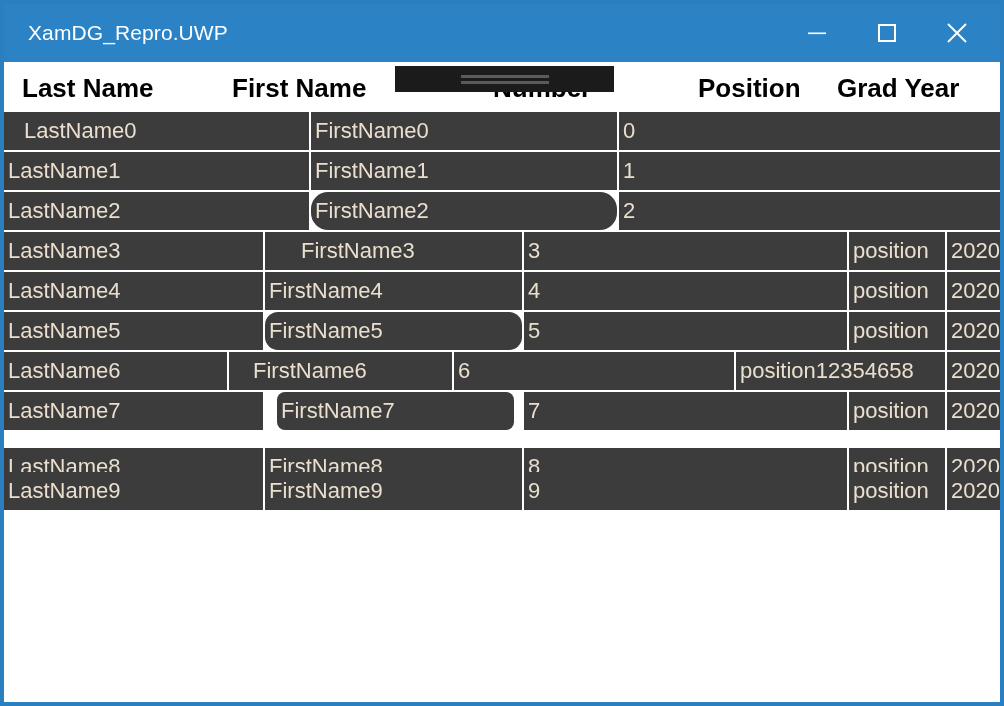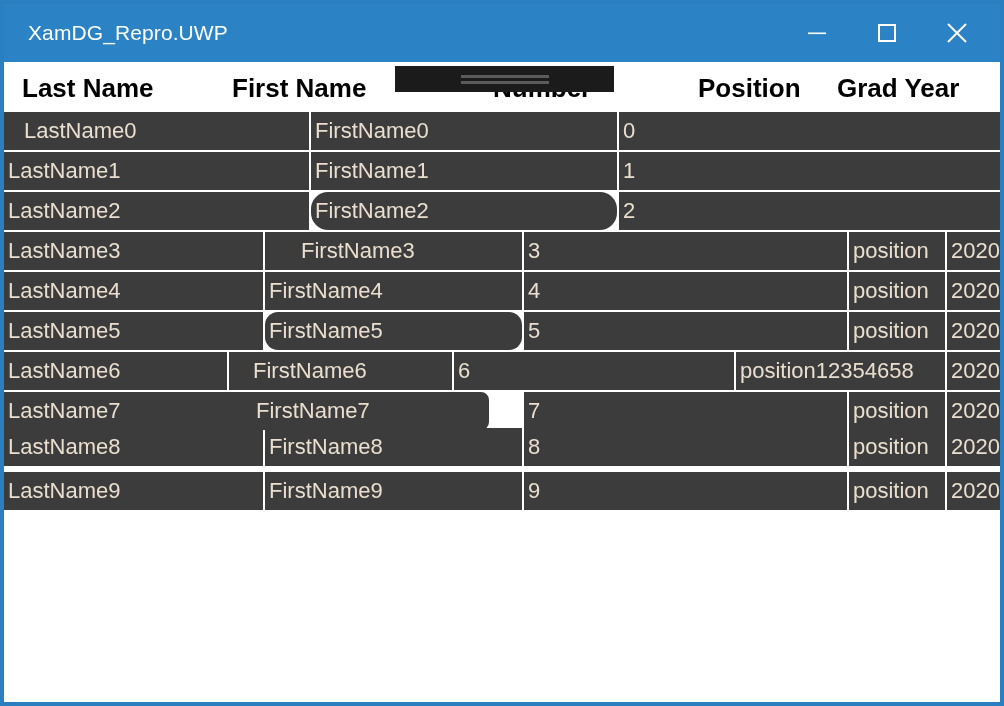--- a/index.html
+++ b/index.html
@@ -204,26 +204,26 @@
       </div>
       <div class="grid-row" style="top: 240px;">
         <div class="grid-cell" style="left: 0px; width: 223px;">LastName6</div>
         <div class="grid-cell" style="left: 225px; width: 223px; padding-left: 24px;">FirstName6</div>
         <div class="grid-cell" style="left: 450px; width: 280px;">6</div>
         <div class="grid-cell" style="left: 732px; width: 209px;">position12354658</div>
         <div class="grid-cell" style="left: 943px; width: 53px;">2020</div>
       </div>
       <div class="grid-row" style="top: 280px;">
         <div class="grid-cell" style="left: 0px; width: 259px;">LastName7</div>
-        <div class="grid-cell" style="left: 248px; width: 237px; border-radius: 8px;">FirstName7</div>
+        <div class="grid-cell" style="left: 273px; width: 237px; border-radius: 8px;">FirstName7</div>
         <div class="grid-cell" style="left: 520px; width: 323px;">7</div>
         <div class="grid-cell" style="left: 845px; width: 96px;">position</div>
         <div class="grid-cell" style="left: 943px; width: 53px;">2020</div>
       </div>
-      <div class="grid-row" style="top: 316px;">
+      <div class="grid-row" style="top: 336px;">
         <div class="grid-cell" style="left: 0px; width: 259px;">LastName8</div>
         <div class="grid-cell" style="left: 261px; width: 257px;">FirstName8</div>
         <div class="grid-cell" style="left: 520px; width: 323px;">8</div>
         <div class="grid-cell" style="left: 845px; width: 96px;">position</div>
         <div class="grid-cell" style="left: 943px; width: 53px;">2020</div>
       </div>
       <div class="grid-row" style="top: 360px;">
         <div class="grid-cell" style="left: 0px; width: 259px;">LastName9</div>
         <div class="grid-cell" style="left: 261px; width: 257px;">FirstName9</div>
         <div class="grid-cell" style="left: 520px; width: 323px;">9</div>

